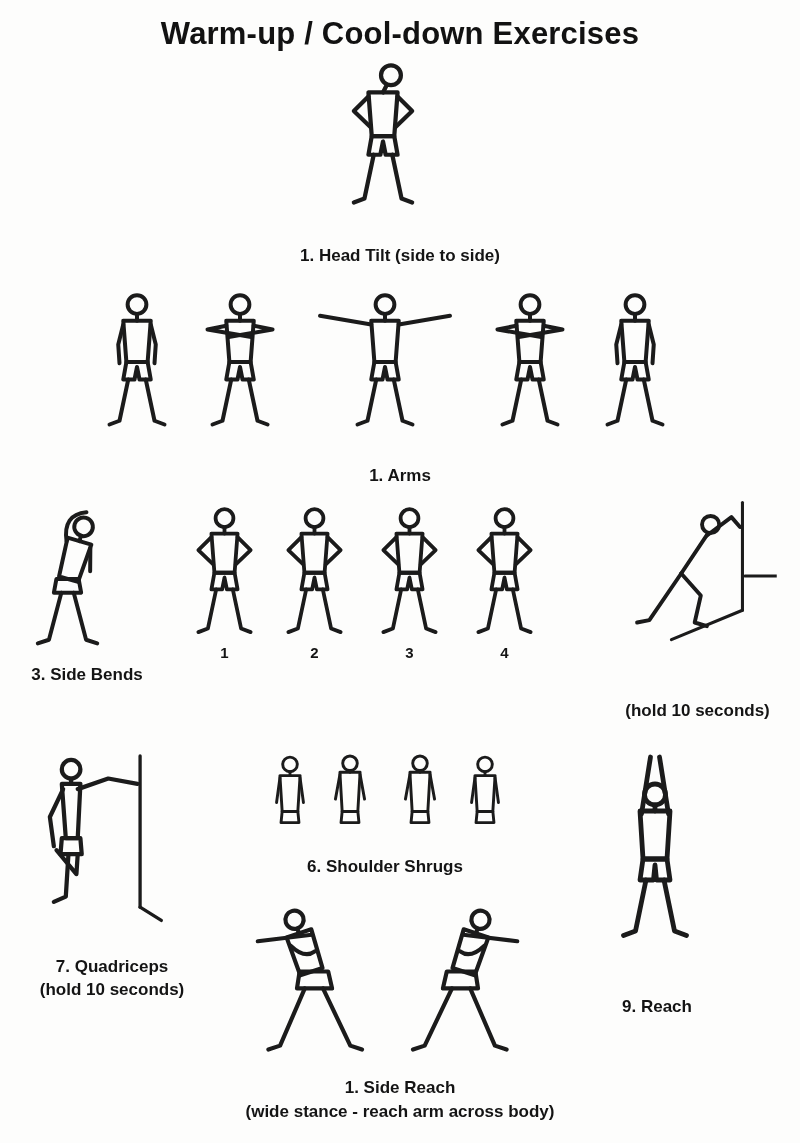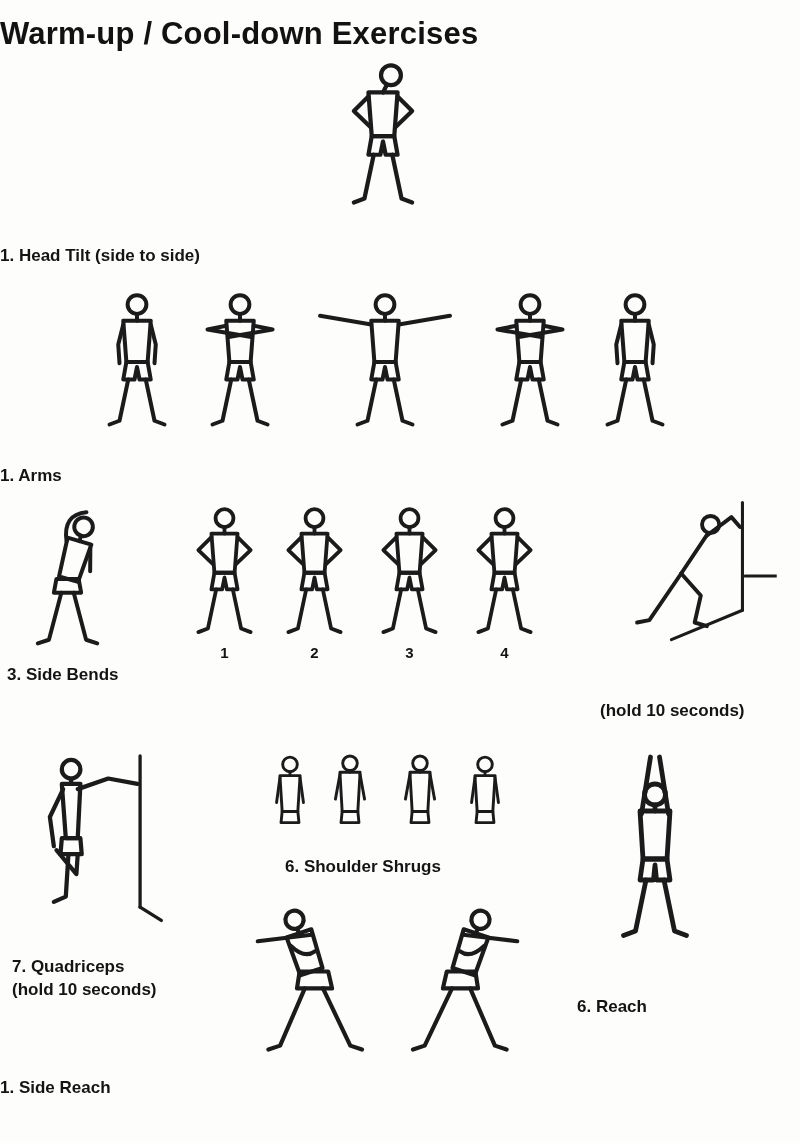--- a/index.html
+++ b/index.html
@@ -3,25 +3,25 @@
 <meta charset="utf-8">
 <style>
   *{box-sizing:border-box;margin:0;padding:0}
   html,body{background:#ffffff}
   .page{
     position:relative;width:800px;height:1143px;margin:0 auto;
     background:#fdfdfc;color:#161616;
     font-family:"Liberation Sans",sans-serif;overflow:hidden;
   }
   .title{
-    position:absolute;top:16px;left:0;right:0;
+    position:absolute;top:16px;left:0;right:0;text-align:center;
     font-size:31px;font-weight:700;letter-spacing:.2px;color:#121212;
   }
   .cap{
-    position:absolute;font-size:17px;font-weight:700;text-align:left;
+    position:absolute;font-size:17px;font-weight:700;text-align:center;
     color:#141414;white-space:nowrap;
   }
   .fig{position:absolute;display:block}
   .twist-num{
     position:absolute;width:95px;text-align:center;
     font-size:15px;font-weight:700;color:#141414;
   }
 </style>
 </head>
 <body>
@@ -261,25 +261,26 @@
       <use href="#fig-shrug-up"></use>
     </svg>
   <svg class="fig" style="left:457px;top:753px" width="56" height="90" viewBox="0 0 50 80">
       <use href="#fig-shrug"></use>
     </svg>
   <div class="cap" style="left:285px;width:200px;top:857px">6. Shoulder Shrugs</div>
 
   <svg class="fig" style="left:595px;top:745px" width="120" height="210" viewBox="0 0 80 140">
       <use href="#fig-reach"></use>
     </svg>
-  <div class="cap" style="left:577px;width:160px;top:997px">6. Reach</div>
+  <div class="cap" style="left:577px;width:160px;top:997px">9. Reach</div>
 
   <svg class="fig" style="left:245px;top:900px" width="130" height="169" viewBox="0 0 100 130">
       <use href="#fig-side-reach"></use>
     </svg>
   <svg class="fig" style="left:400px;top:900px" width="130" height="169" viewBox="0 0 100 130">
     <g transform="translate(100,0) scale(-1,1)">
         <use href="#fig-side-reach"></use>
       </g>
   </svg>
   <div class="cap" style="left:0;right:0;top:1078px">1. Side Reach</div>
+  <div class="cap" style="left:0;right:0;top:1102px">(wide stance - reach arm across body)</div>
 
 </div>
 
 </body></html>

